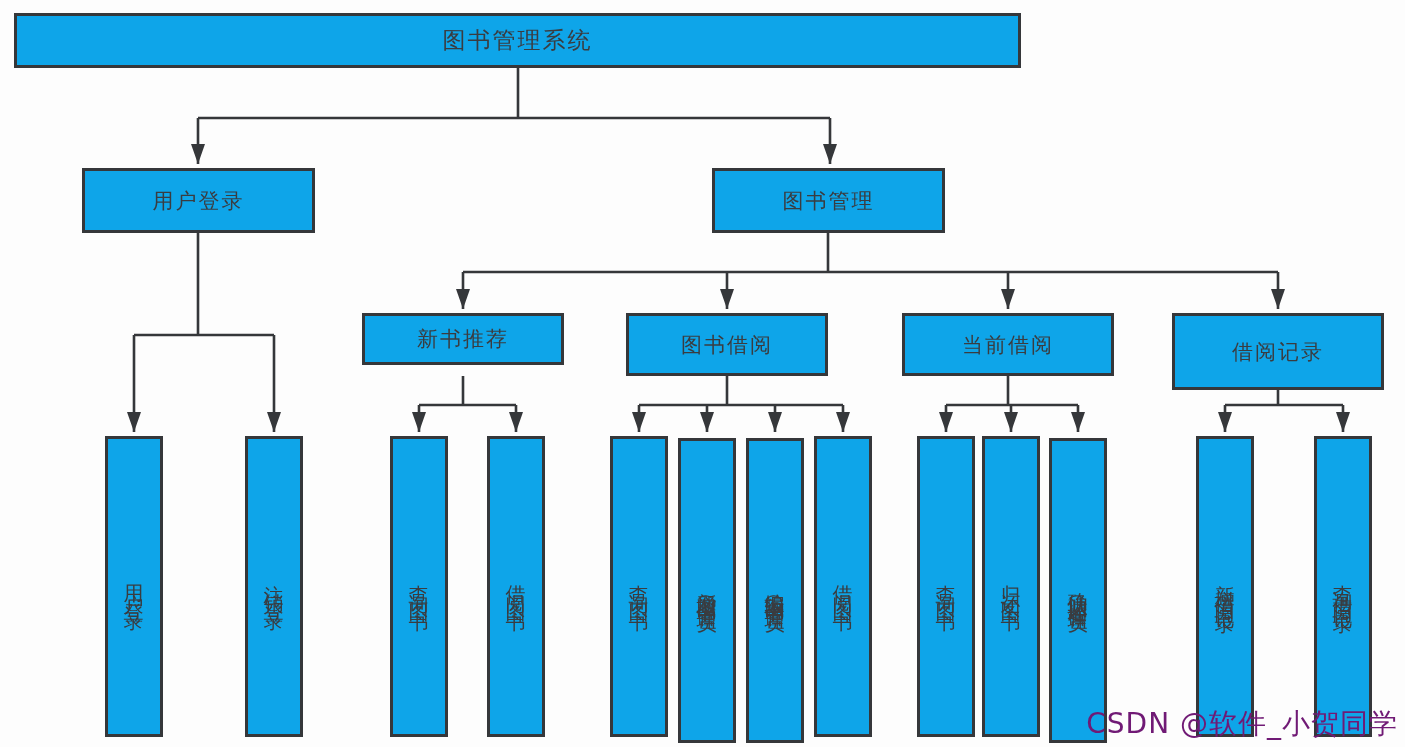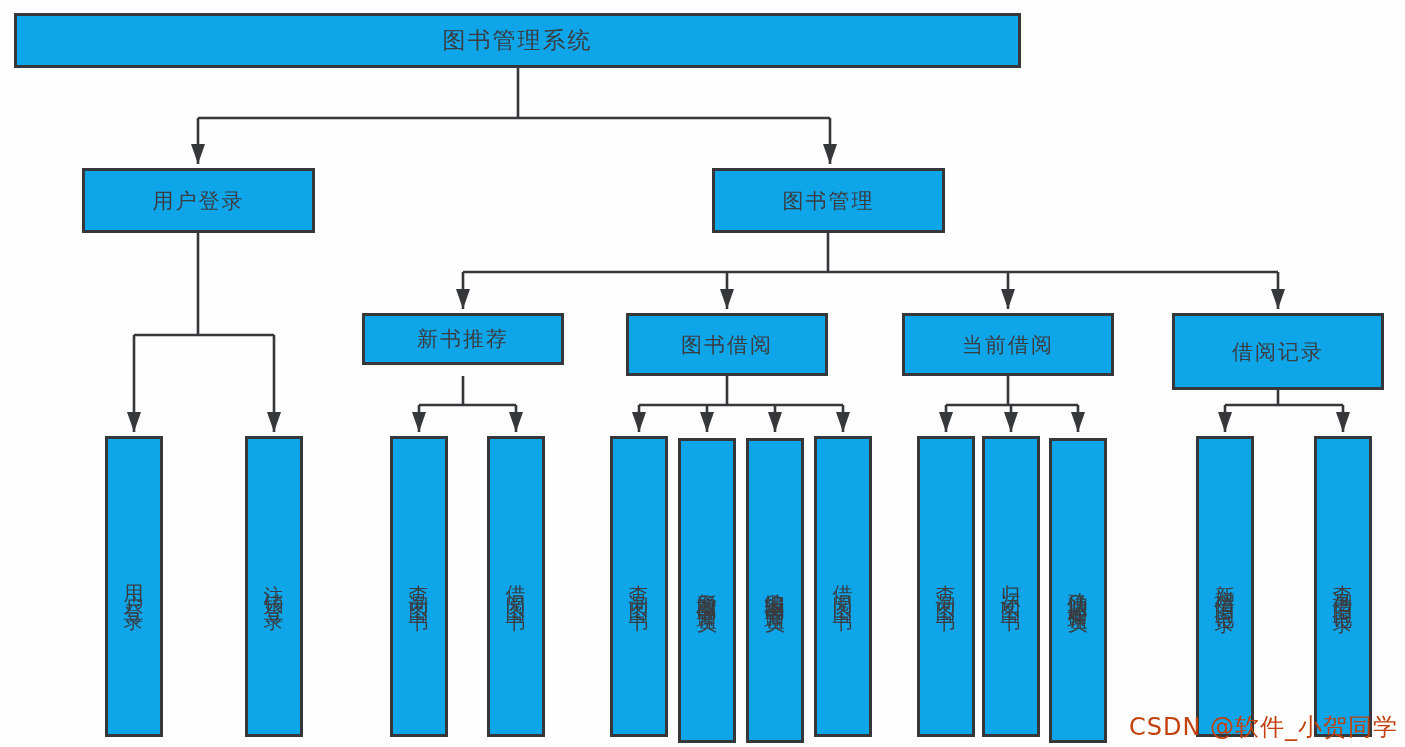--- a/index.html
+++ b/index.html
@@ -36,22 +36,22 @@
   .vtext {
     writing-mode: vertical-rl;
     text-orientation: upright;
     letter-spacing: 9px;
     line-height: 1.0;
   }
   .watermark {
     position: absolute;
     right: 7px;
     bottom: 4px;
-    font-size: 24px;
-    color: #c2410c;
+    font-size: 28px;
+    color: #701a75;
     letter-spacing: 1px;
     white-space: nowrap;
     z-index: 5;
   }
 </style>
 </head>
 <body>
 
 <div class="stage">
 

